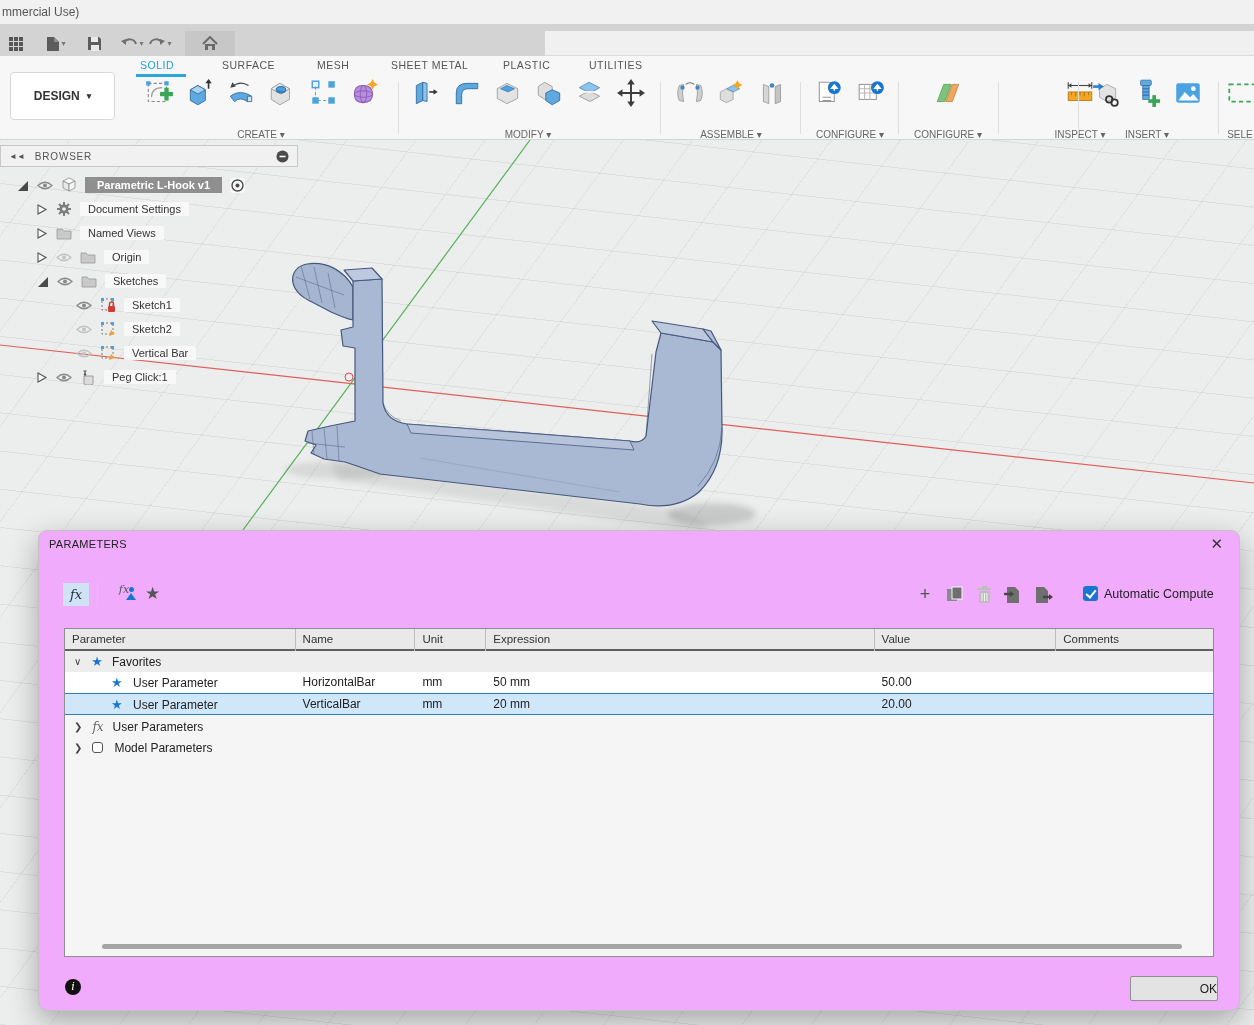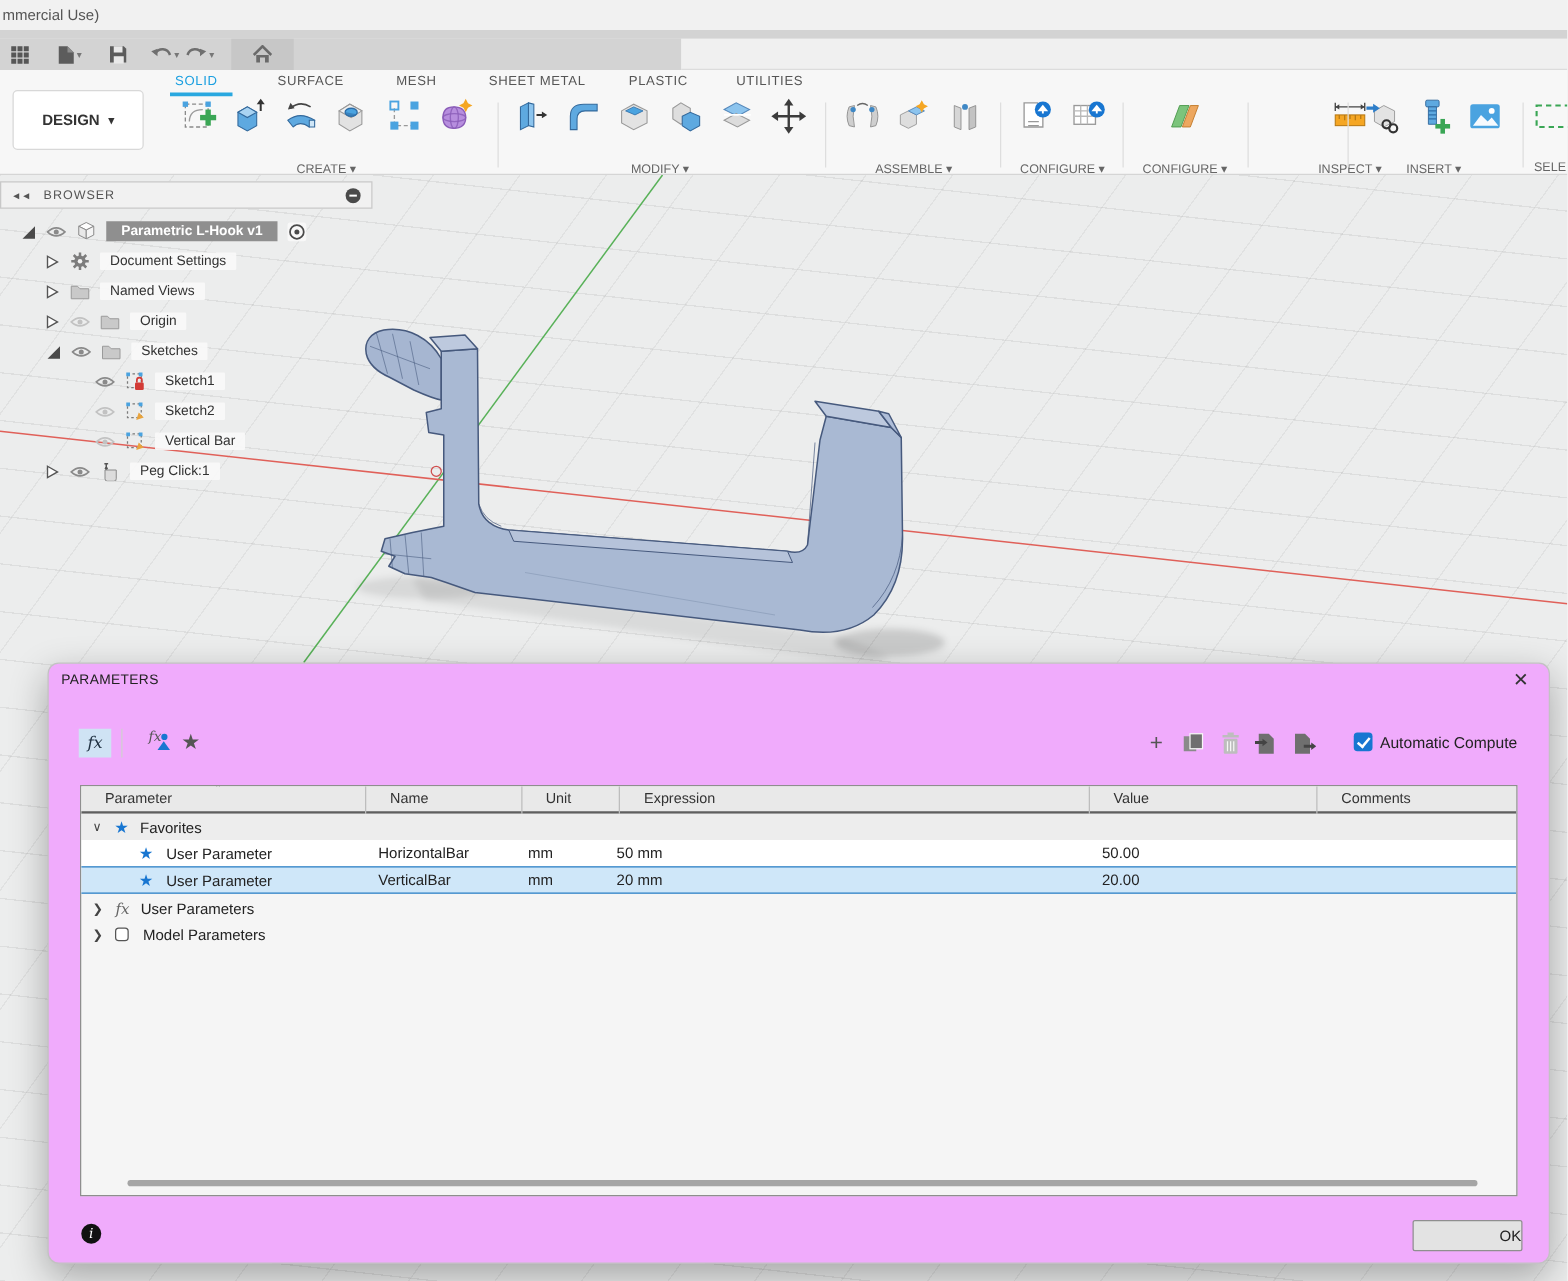--- a/index.html
+++ b/index.html
@@ -66,21 +66,21 @@
           font-size:12px;color:#333;padding:0 7px;font-family:"Liberation Sans",sans-serif;}
   .filter::placeholder{color:#9a9a9a;}
   .ticon{position:absolute;top:54px;width:20px;height:20px;cursor:pointer;}
   .dplus{font-size:18px;color:#555;line-height:18px;text-align:center;}
   .cbx{position:absolute;left:1044px;top:55px;width:15px;height:15px;background:#1876d1;border-radius:3px;cursor:pointer;}
   .cbx::after{content:"";position:absolute;left:5px;top:2px;width:4px;height:8px;border:solid #fff;border-width:0 2px 2px 0;transform:rotate(40deg);}
   .cbl{position:absolute;left:1065px;top:56px;font-size:12.5px;color:#222;}
 
   .ptable{position:absolute;left:25px;top:97px;width:1150px;height:329px;border:1px solid #8e8e8e;background:#f5f5f5;overflow:hidden;}
   .thead{position:absolute;left:0;top:0;width:100%;height:22px;background:#e9e9e9;border-bottom:2px solid #5f5f5f;display:flex;}
-  .th{height:22px;line-height:21px;padding-left:7px;font-size:11.5px;color:#333;border-right:1px solid #bdbdbd;cursor:pointer;margin-left:12px;}
+  .th{height:22px;line-height:21px;padding-left:7px;font-size:11.5px;color:#333;border-right:1px solid #bdbdbd;cursor:pointer;}
   .th:last-child{border-right:none;}
   .sortc{position:absolute;left:108px;top:-3px;font-size:9px;color:#777;}
   .trow{position:absolute;left:0;width:100%;height:21px;display:flex;align-items:center;font-size:12px;color:#222;}
   .cell{height:21px;line-height:21px;overflow:hidden;white-space:nowrap;}
   .bluestar{color:#1876d1;font-size:13px;}
   .chev{font-size:10px;color:#444;}
   .fxg{font-family:"DejaVu Serif",serif;font-style:italic;font-size:12px;color:#666;}
   .mpbox{width:11px;height:11px;border:1.5px solid #555;border-radius:3px;background:#fff;}
   .hscroll{position:absolute;left:37px;bottom:7px;width:1080px;height:5px;background:#a5a5a5;border-radius:3px;cursor:pointer;}
   .infoi{position:absolute;left:26px;top:448px;width:16px;height:16px;border-radius:50%;background:#111;color:#fff;

